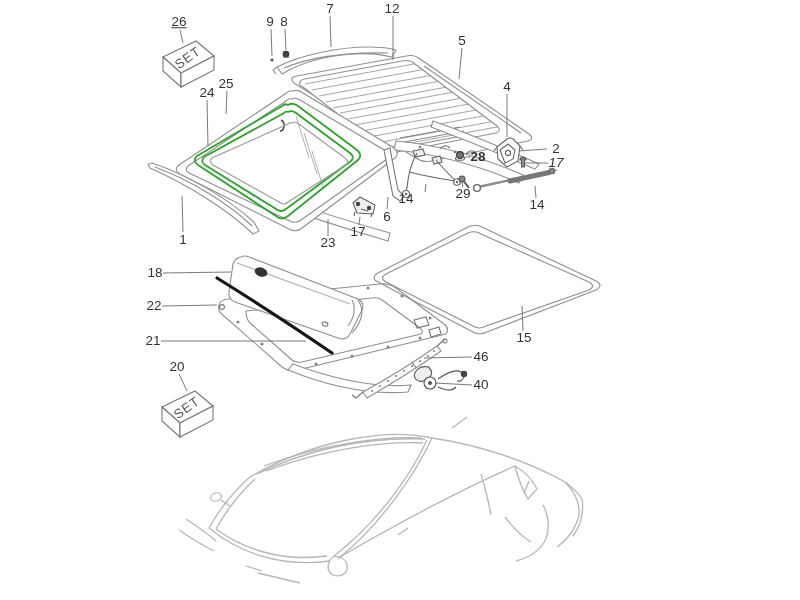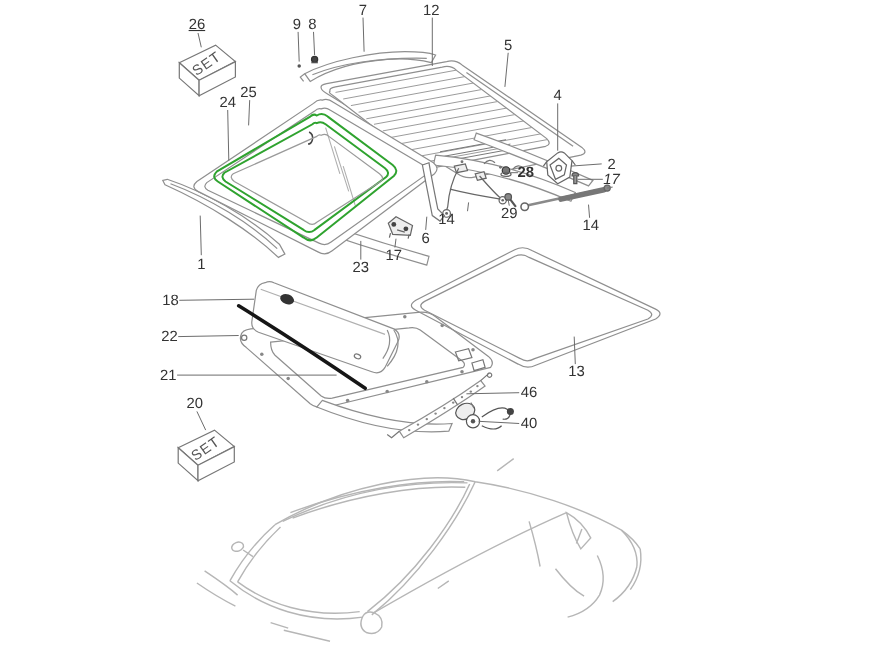--- a/index.html
+++ b/index.html
@@ -289,21 +289,21 @@
       <div class="plabel" style="left: 478px; top: 157px; font-weight: bold;">28</div>
       <div class="plabel" style="left: 463px; top: 194px;">29</div>
       <div class="plabel" style="left: 406px; top: 199px;">14</div>
       <div class="plabel" style="left: 537px; top: 205px;">14</div>
       <div class="plabel" style="left: 226px; top: 84px;">25</div>
       <div class="plabel" style="left: 207px; top: 93px;">24</div>
       <div class="plabel" style="left: 328px; top: 243px;">23</div>
       <div class="plabel" style="left: 183px; top: 240px;">1</div>
       <div class="plabel" style="left: 358px; top: 232px;">17</div>
       <div class="plabel" style="left: 387px; top: 217px;">6</div>
-      <div class="plabel" style="left: 524px; top: 338px;">13</div>
+      <div class="plabel" style="left: 524px; top: 338px;">15</div>
       <div class="plabel" style="left: 155px; top: 273px; text-align: right;">18</div>
       <div class="plabel" style="left: 154px; top: 306px;">22</div>
       <div class="plabel" style="left: 153px; top: 341px;">21</div>
       <div class="plabel" style="left: 177px; top: 367px;">20</div>
       <div class="plabel" style="left: 481px; top: 357px;">46</div>
       <div class="plabel" style="left: 481px; top: 385px;">40</div>
     </div>
 </div>
 
 </body></html>

